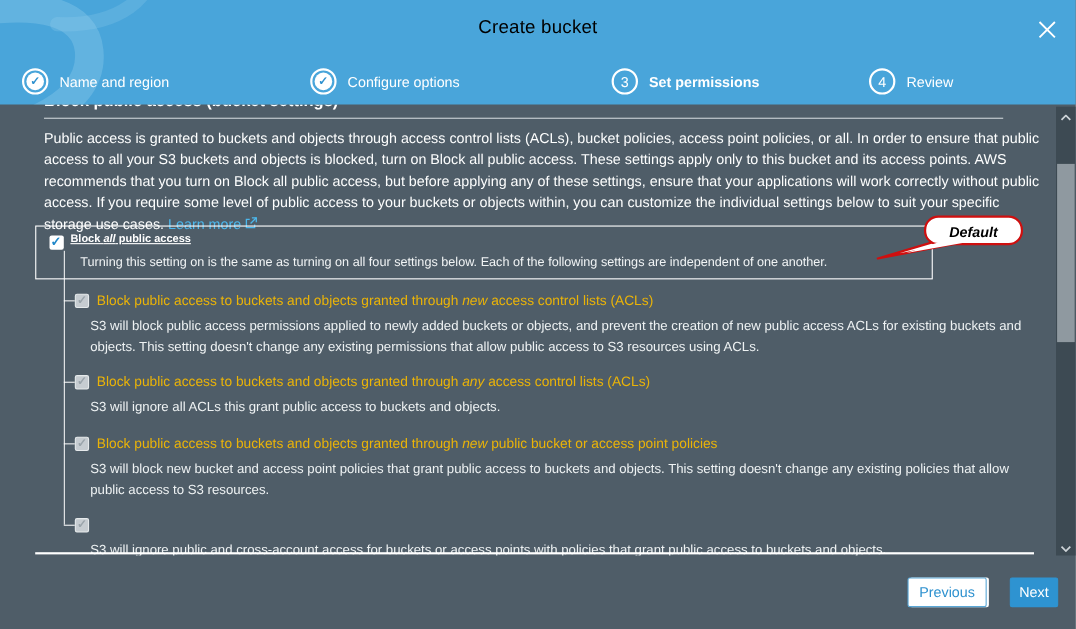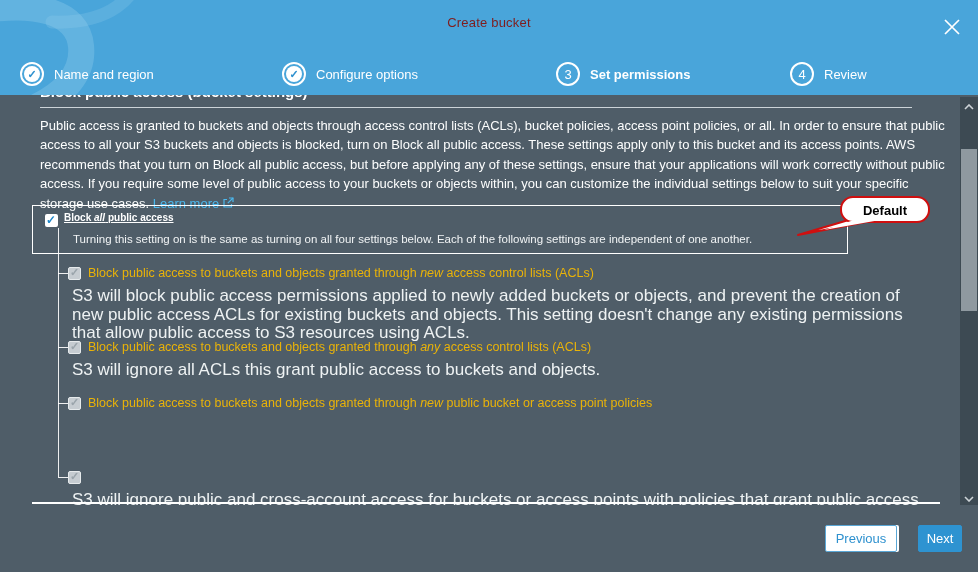--- a/index.html
+++ b/index.html
@@ -3,21 +3,21 @@
 <meta charset="utf-8">
 <style>
   * { margin:0; padding:0; box-sizing:border-box; }
   html,body { width:978px; height:572px; }
   .modal { position:relative; width:978px; height:572px; background:#4f5d68;
            font-family:"Liberation Sans", sans-serif; overflow:hidden; }
 
   
   .header { position:absolute; top:0; left:0; width:978px; height:95px; background:#49a5da; overflow:hidden; z-index:6; }
   .watermark { position:absolute; top:-6px; left:-8px; }
-  .title { position:absolute; top:15px; left:0; width:100%; text-align:center; color:#7f1d1d; font-size:13px; letter-spacing:.2px; }
+  .title { position:absolute; top:15px; left:0; width:100%; text-align:center; color:#000000; font-size:17px; letter-spacing:.2px; }
   .close { position:absolute; top:16px; right:14px; width:24px; height:24px; background:none; border:none; cursor:pointer; }
   .step { position:absolute; top:62px; display:flex; align-items:center; gap:10px; color:#fff; font-size:13px; cursor:pointer; }
   .step-1 { left:20px; } .step-2 { left:282px; } .step-3 { left:556px; } .step-4 { left:790px; }
   .ring { width:24px; height:24px; border:2px solid #fff; border-radius:50%;
           display:flex; align-items:center; justify-content:center; flex:none; }
   .disc { width:16px; height:16px; background:#fff; border-radius:50%; color:#2e91cf;
           font-size:11px; font-weight:bold; line-height:16px; text-align:center; }
   .stepnum { color:#fff; font-size:13px; }
   .step.current .slabel { font-weight:bold; }
 
@@ -36,30 +36,30 @@
   .cb.ghost { background:#c6ccd1; border:1px solid #e6eaec; }
   .cb.ghost::after { content:"\2713"; position:absolute; top:-2px; left:1px; font-size:11px; font-weight:bold; color:#9aa4ab; }
   .pbox .cb { left:12px; top:8px; }
   .plabel { position:absolute; left:31px; top:6px; font-size:10px; font-weight:bold; color:#fff;text-decoration:underline; }
   .plabel em, .slab em { font-style:italic; }
   .pdesc { position:absolute; left:40px; top:27px; font-size:11.5px; color:#f1f4f5; }
 
   
   .callout-svg { position:absolute; left:790px; top:98px; z-index:4; }
   .callout-label { position:absolute; left:841px; top:103px; width:88px; height:25px; line-height:25px;
-                   text-align:center; font-weight:bold; font-size:13px; color:#000; z-index:5; }
+                   text-align:center; font-weight:bold; font-size:13px; color:#000; z-index:5;font-style:italic; }
 
   
   .trunk { position:absolute; left:58px; top:133px; width:1px; height:249px; background:rgba(255,255,255,.9); }
   .setting { position:absolute; left:0; width:978px; height:70px; }
   .s1 { top:171px; } .s2 { top:245px; } .s3 { top:301px; } .s4 { top:375px; }
   .setting .dash { position:absolute; left:58px; top:7px; width:10px; height:1px; background:rgba(255,255,255,.9); }
   .setting .cb { left:68px; top:1px; }
   .slab { position:absolute; left:88px; top:0; font-size:12.5px; font-weight:normal; color:#eab308; }
-  .sdesc { position:absolute; left:72px; top:21px; width:858px; font-size:17px; line-height:18.5px; color:#eef2f3; }
+  .sdesc { position:absolute; left:82px; top:21px; width:858px; font-size:12px; line-height:18.5px; color:#eef2f3; }
 
   .div-bottom { position:absolute; top:407px; left:32px; width:908px; height:2px; background:#fff; }
 
   
   .sbar { position:absolute; left:960px; top:2px; width:18px; height:412px; background:#3d4a53; }
   .sb-btn { position:absolute; left:0; width:18px; height:20px; display:flex; align-items:center; justify-content:center; cursor:pointer; }
   .sb-up { top:0; } .sb-down { bottom:0; }
   .sb-thumb { position:absolute; left:1px; top:52px; width:16px; height:162px; background:#8f99a0; cursor:grab; }
 
   
@@ -153,20 +153,21 @@
       <span class="dash"></span>
       <span class="cb ghost" role="checkbox" aria-checked="true" aria-disabled="true"></span>
       <span class="slab"><span>Block public access to buckets and objects granted through </span><em>any</em><span> access control lists (ACLs)</span></span>
       <div class="sdesc">S3 will ignore all ACLs this grant public access to buckets and objects.</div>
     </div>
 
     <div class="setting s3">
       <span class="dash"></span>
       <span class="cb ghost" role="checkbox" aria-checked="true" aria-disabled="true"></span>
       <span class="slab"><span>Block public access to buckets and objects granted through </span><em>new</em><span> public bucket or access point policies</span></span>
+      <div class="sdesc">S3 will block new bucket and access point policies that grant public access to buckets and objects. This setting doesn't change any existing policies that allow public access to S3 resources.</div>
     </div>
 
     <div class="setting s4">
       <span class="dash"></span>
       <span class="cb ghost" role="checkbox" aria-checked="true" aria-disabled="true"></span>
       <div class="sdesc">S3 will ignore public and cross-account access for buckets or access points with policies that grant public access to buckets and objects.</div>
     </div>
 
     <div class="div-bottom"></div>
 

